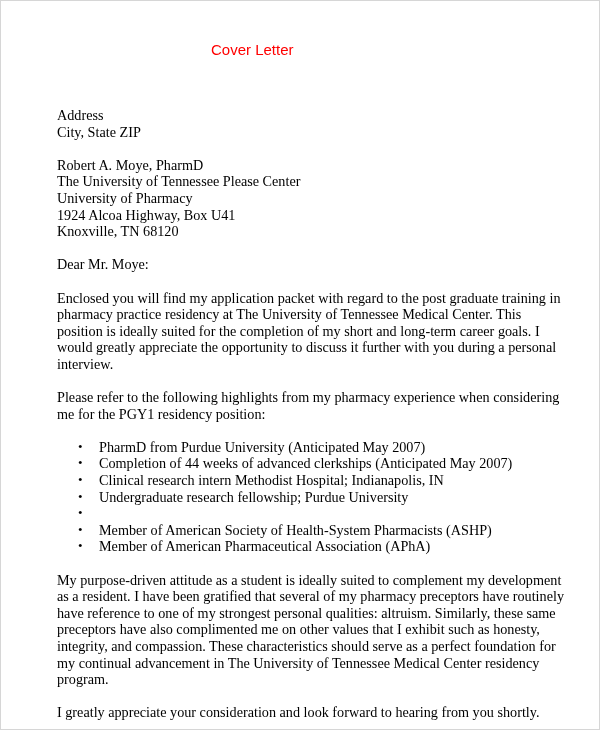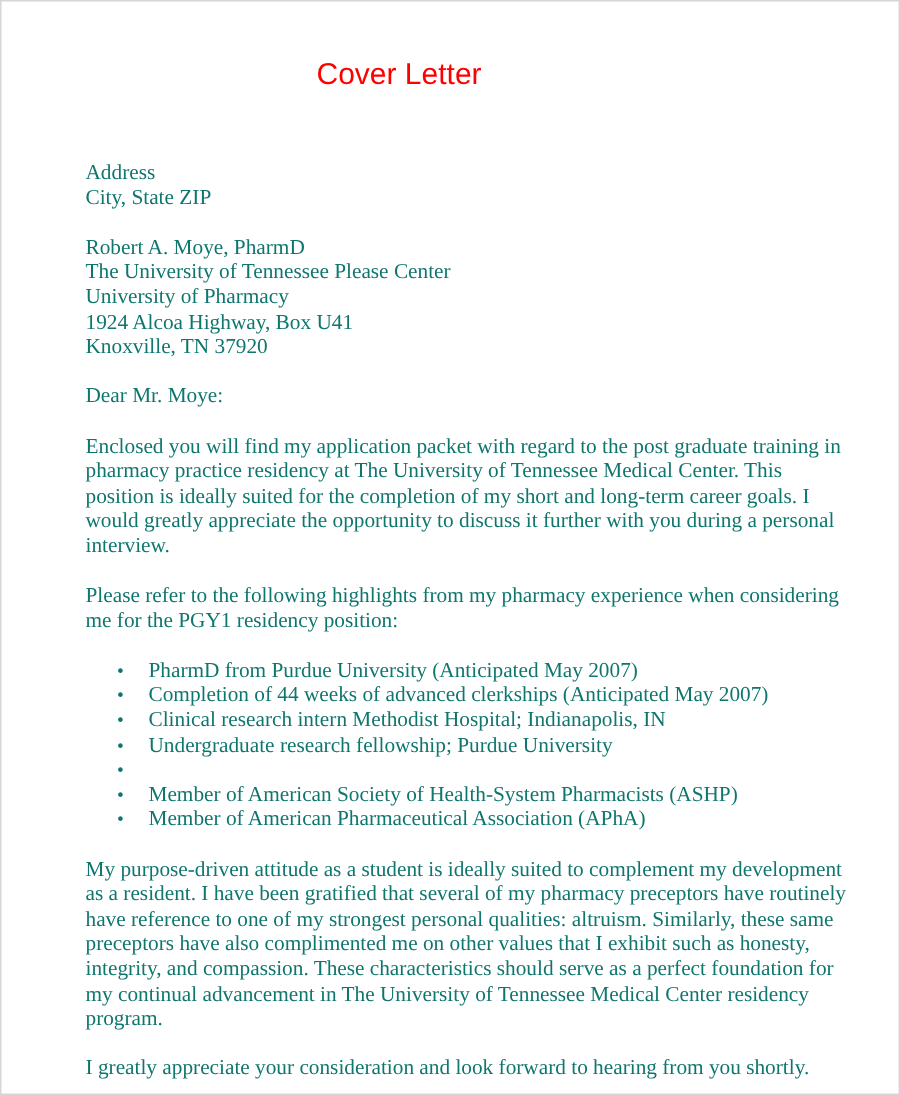--- a/index.html
+++ b/index.html
@@ -20,34 +20,34 @@
       width: 598px;
       height: 728px;
       border: 1px solid #d6d6d6;
       background: #ffffff;
     }
     .title {
       position: absolute;
       left: 210px;
       top: 40px;
       font-family: "Liberation Sans", sans-serif;
-      font-size: 20px;
+      font-size: 15px;
       color: #ff0000;
       line-height: 18px;
       white-space: nowrap;
     }
     .body-text {
       position: absolute;
       left: 56px;
       top: 106px;
       width: 500px;
       font-family: "Liberation Serif", serif;
       font-size: 14.2px;
       line-height: 16.6px;
-      color: #0f766e;
+      color: #000000;
     }
     .block {
       margin: 0;
     }
     .block .line {
       display: block;
       white-space: nowrap;
     }
     .gap {
       height: 16.6px;
@@ -92,21 +92,21 @@
       <span class="line">City, State ZIP</span>
     </div>
 
     <div class="gap"></div>
 
     <div class="block">
       <span class="line">Robert A. Moye, PharmD</span>
       <span class="line">The University of Tennessee Please Center</span>
       <span class="line">University of Pharmacy</span>
       <span class="line">1924 Alcoa Highway, Box U41</span>
-      <span class="line">Knoxville, TN 37920</span>
+      <span class="line">Knoxville, TN 68120</span>
     </div>
 
     <div class="gap"></div>
 
     <div class="block">
       <span class="line">Dear Mr. Moye:</span>
     </div>
 
     <div class="gap"></div>
 

